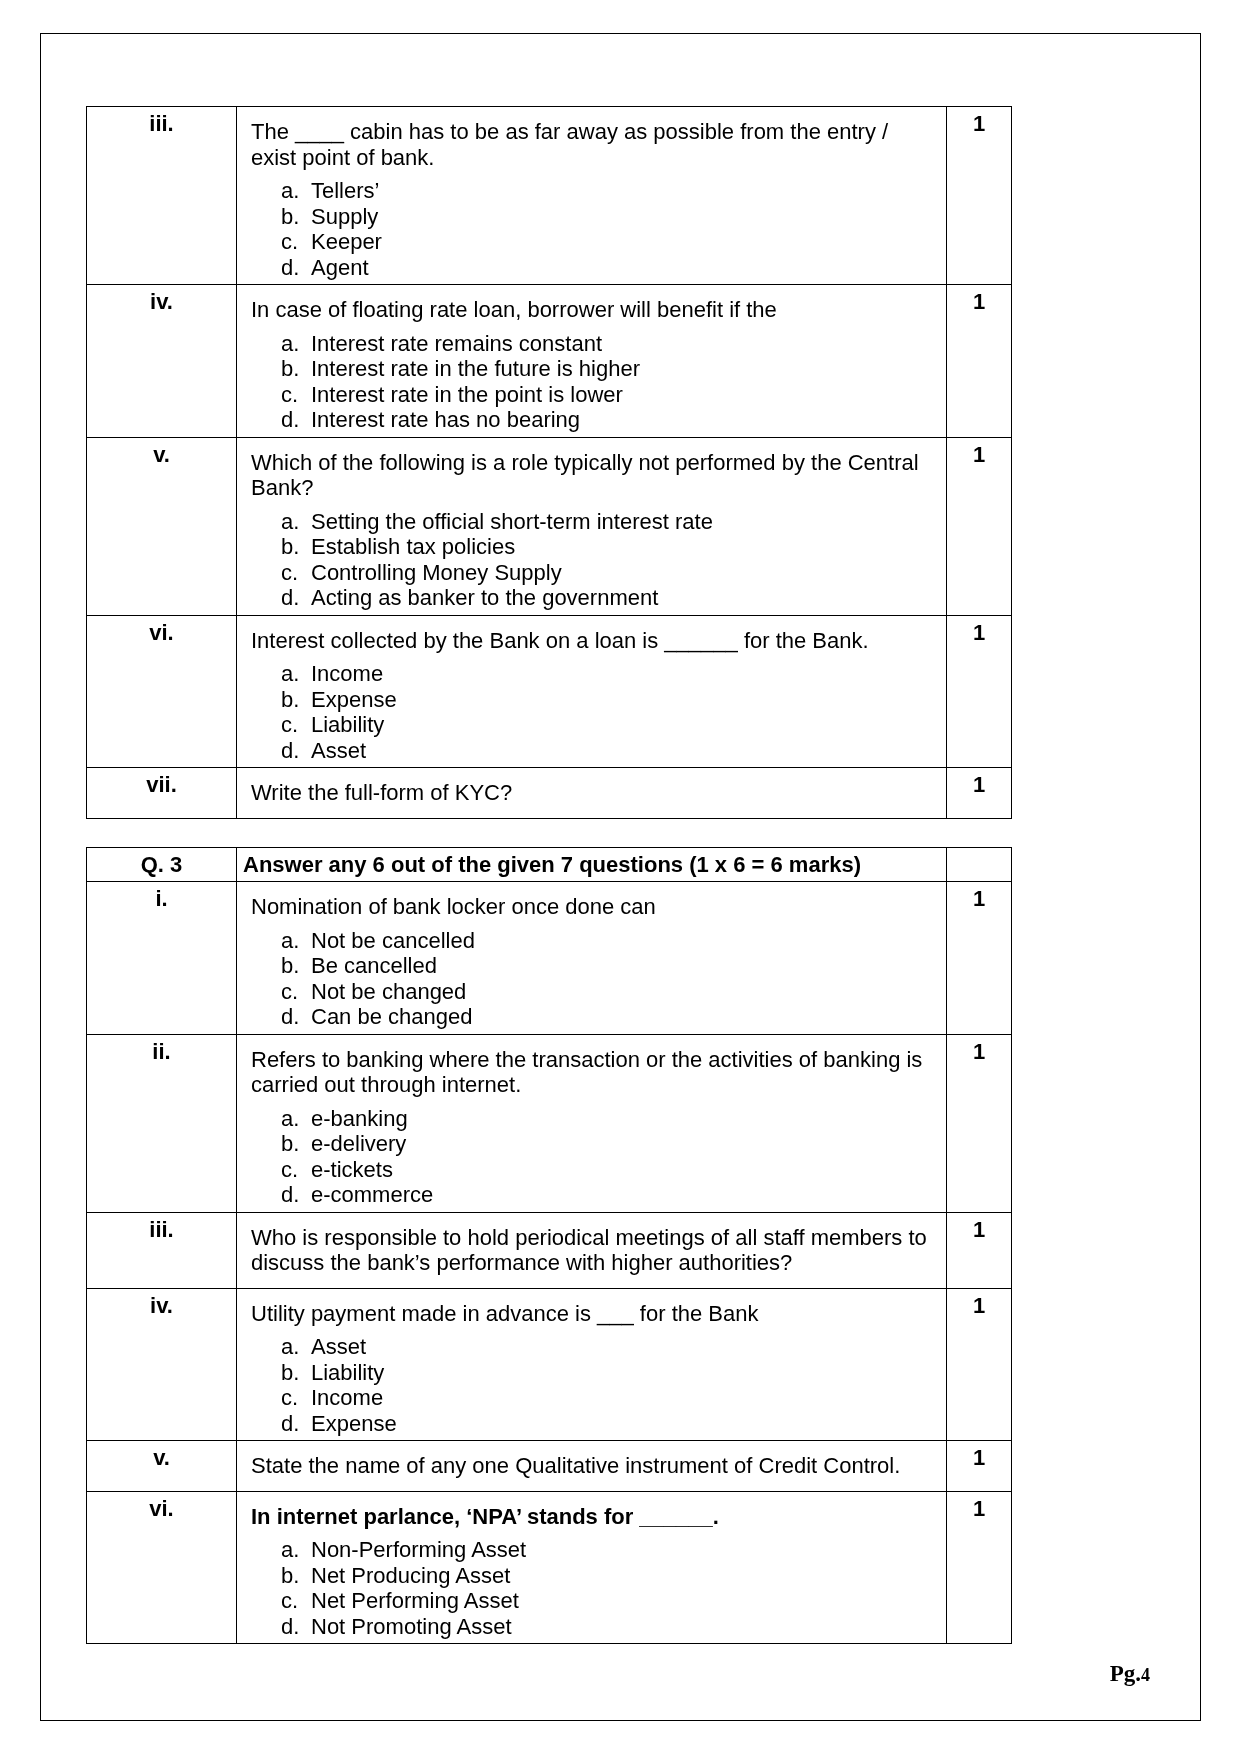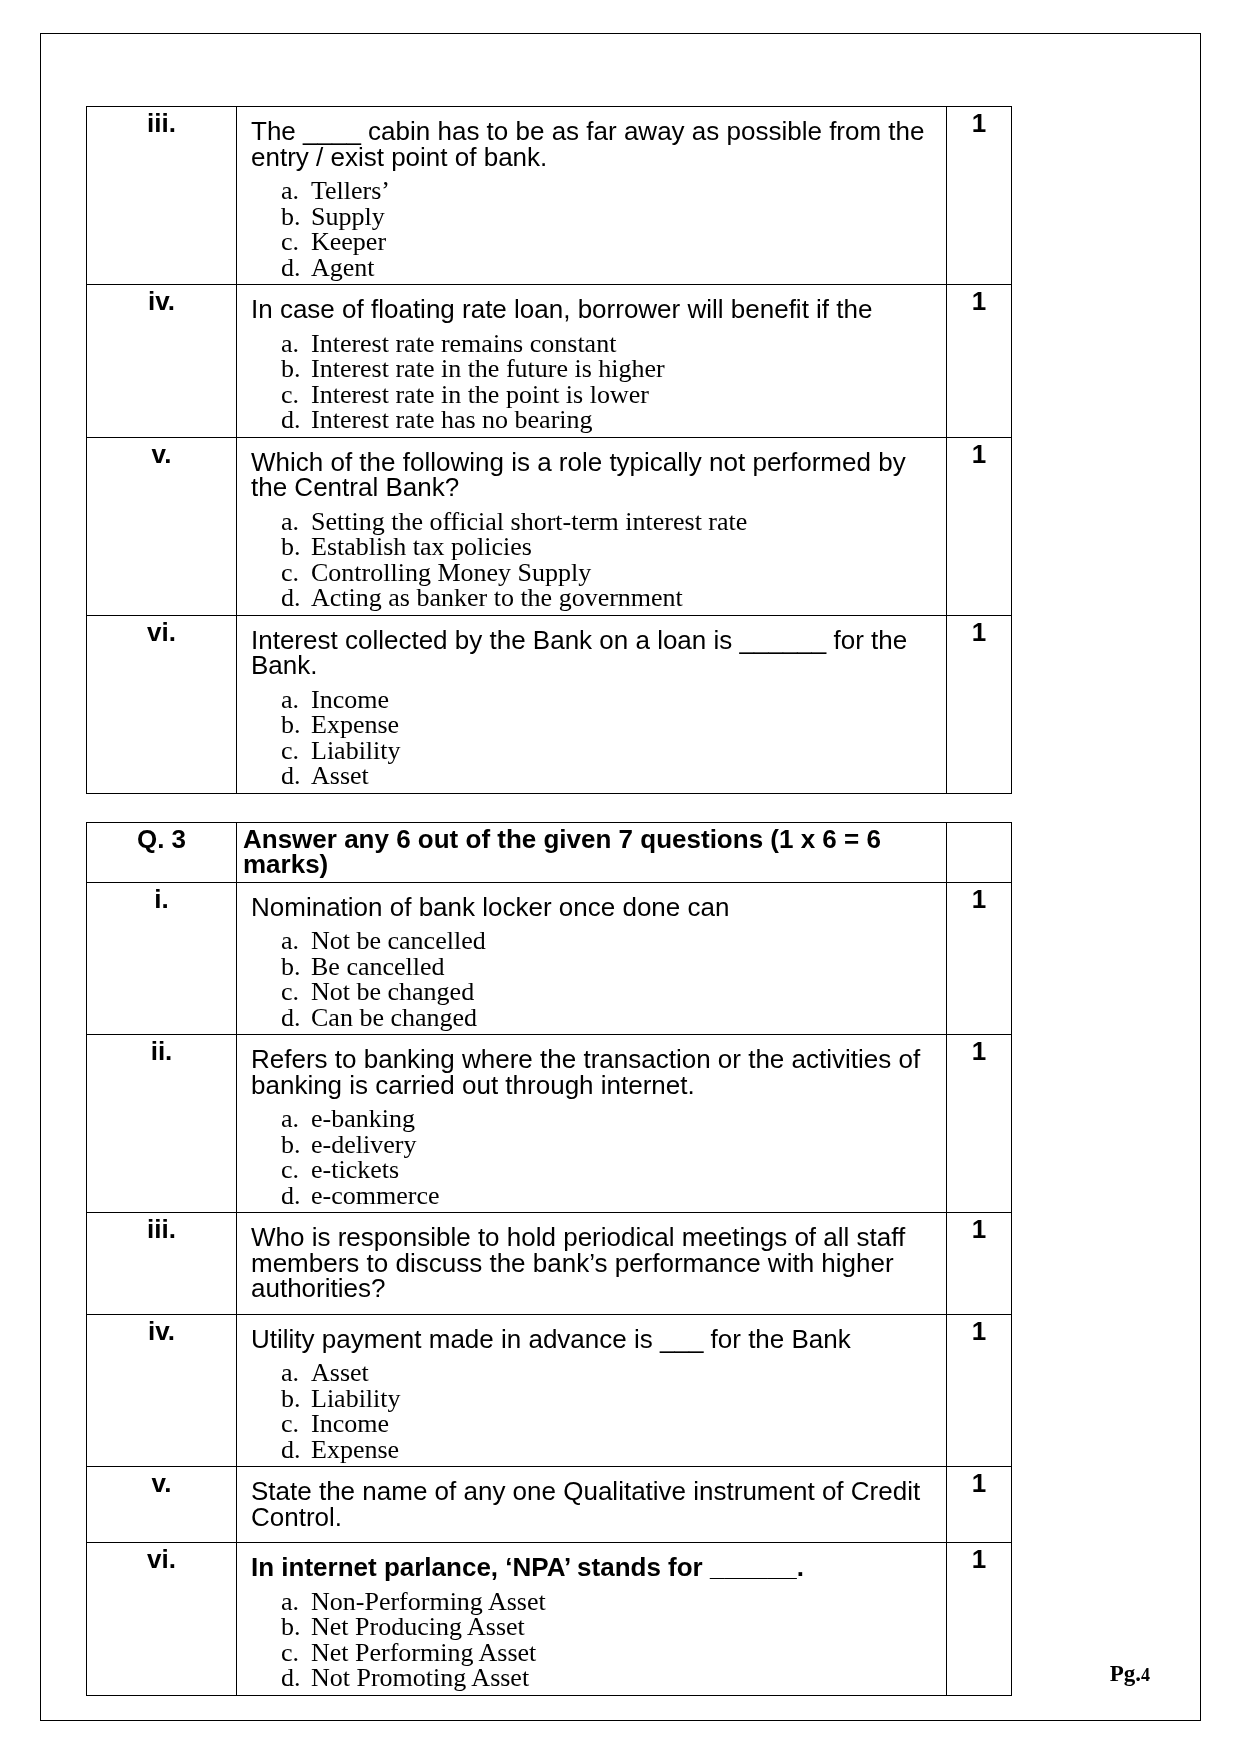--- a/index.html
+++ b/index.html
@@ -36,21 +36,21 @@
 
   table.qtable {
     border-collapse: collapse;
     width: 925px;
     table-layout: fixed;
   }
   table.qtable td {
     border: 1px solid #000000;
     vertical-align: top;
     padding: 4px 6px 4px 6px;
-    font-size: 26px;
+    font-size: 22px;
     line-height: 25.5px;
   }
   col.c-num   { width: 150px; }
   col.c-body  { width: 710px; }
   col.c-mark  { width: 65px; }
 
   td.num {
     text-align: center;
     font-weight: bold;
     font-size: 20px;
@@ -71,21 +71,20 @@
   }
   .stem.bold { font-weight: bold; }
   ol.opts {
     list-style: none;
     margin: 0;
     padding: 0 0 0 38px;
   }
   ol.opts li {
     display: block;
     white-space: nowrap;
-    font-family: Liberation Serif, serif;
   }
   ol.opts li .lab {
     display: inline-block;
     width: 30px;
   }
   .gap {
     height: 28px;
   }
   .q3head {
     font-weight: bold;
@@ -166,20 +165,27 @@
               <span class="stem">Interest collected by the Bank on a loan is ______ for the Bank.</span>
               <ol class="opts">
                 <li><span class="lab">a.</span><span>Income</span></li>
                 <li><span class="lab">b.</span><span>Expense</span></li>
                 <li><span class="lab">c.</span><span>Liability</span></li>
                 <li><span class="lab">d.</span><span>Asset</span></li>
               </ol>
             </td>
             <td class="mark">1</td>
           </tr>
+          <tr>
+            <td class="num">vii.</td>
+            <td class="body">
+              <span class="stem">Write the full-form of KYC?</span>
+            </td>
+            <td class="mark">1</td>
+          </tr>
         </tbody>
     </table>
 
     <div class="gap"></div>
 
     <table class="qtable">
       <colgroup>
           <col class="c-num">
           <col class="c-body">
           <col class="c-mark">

